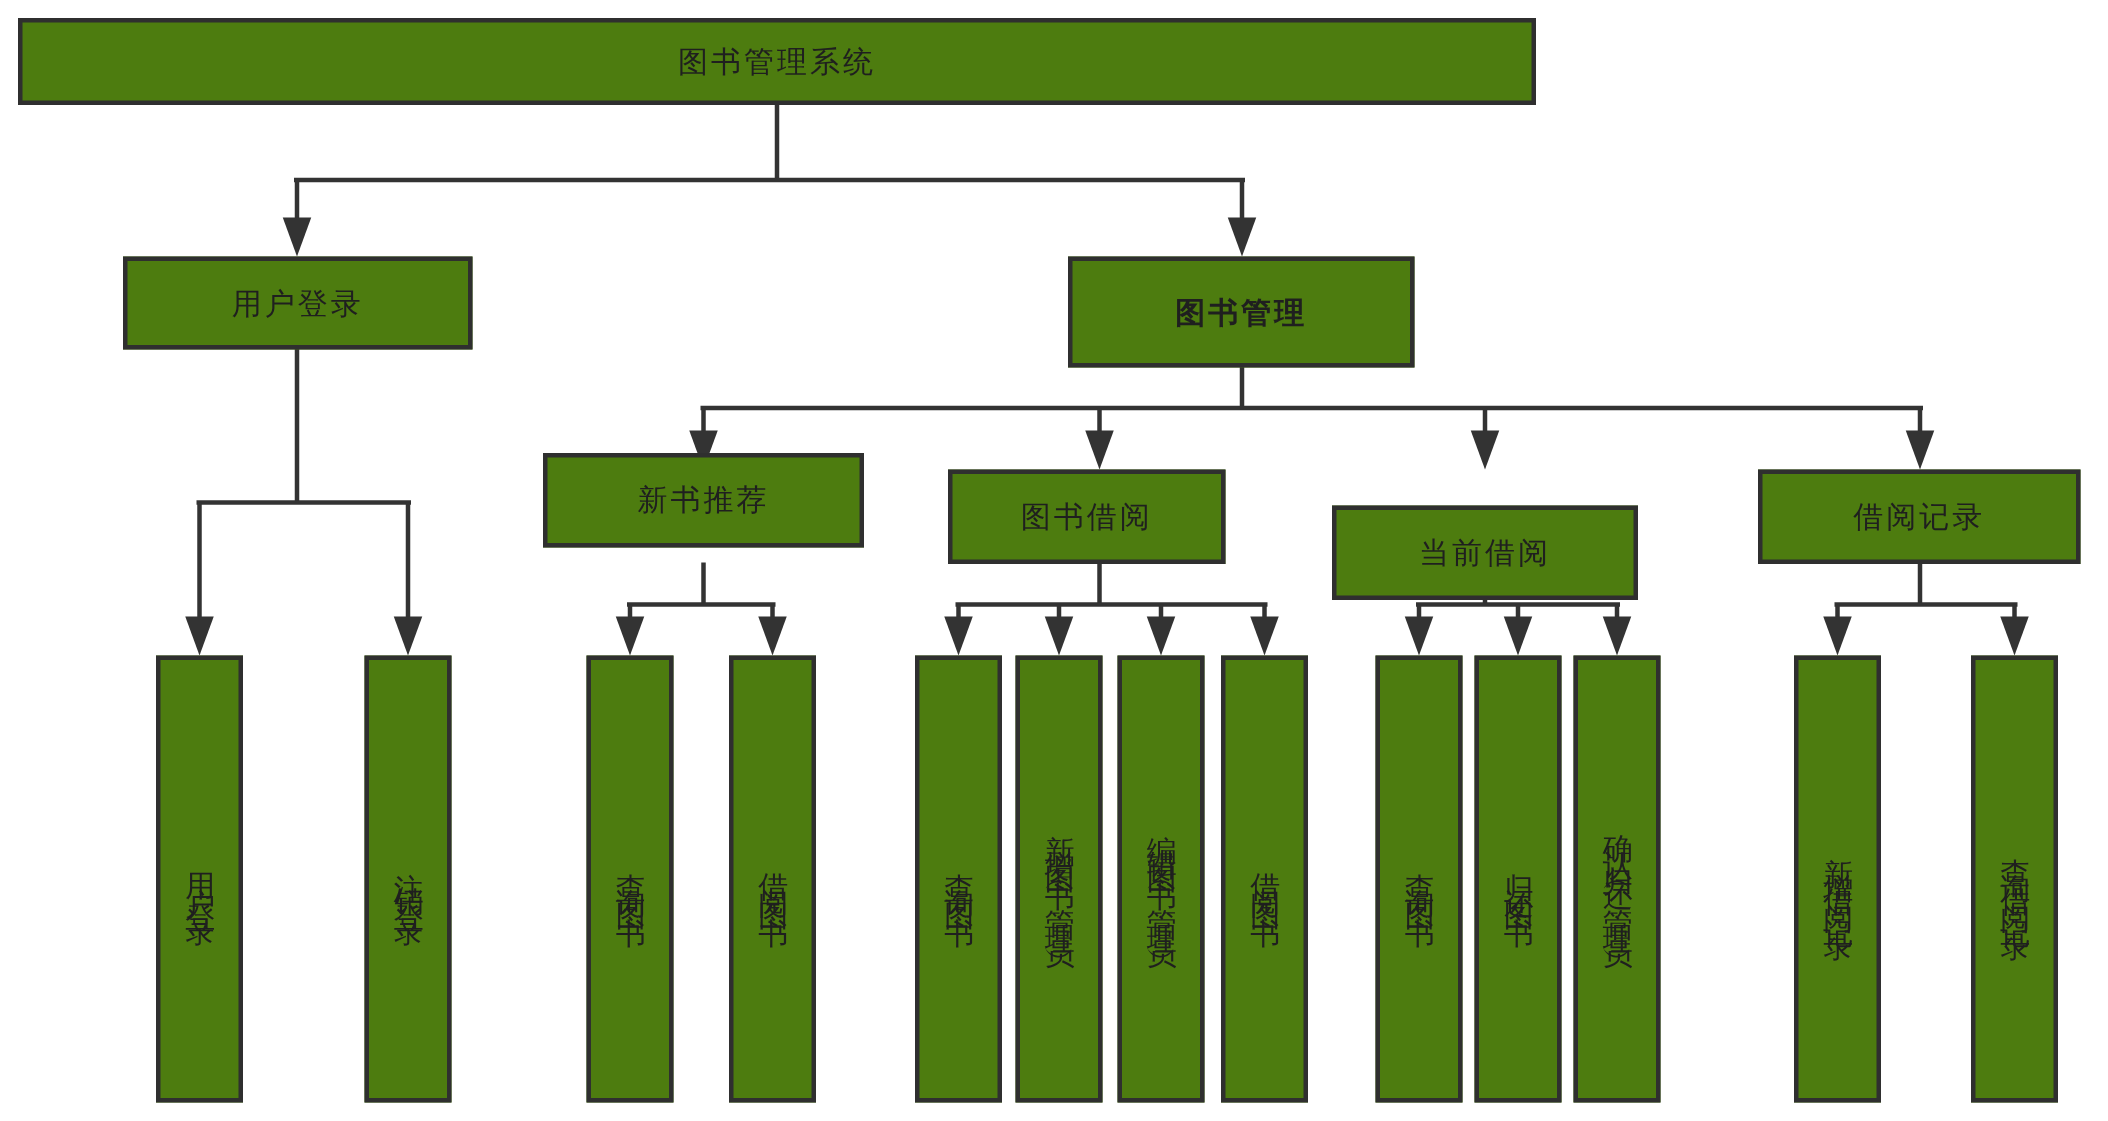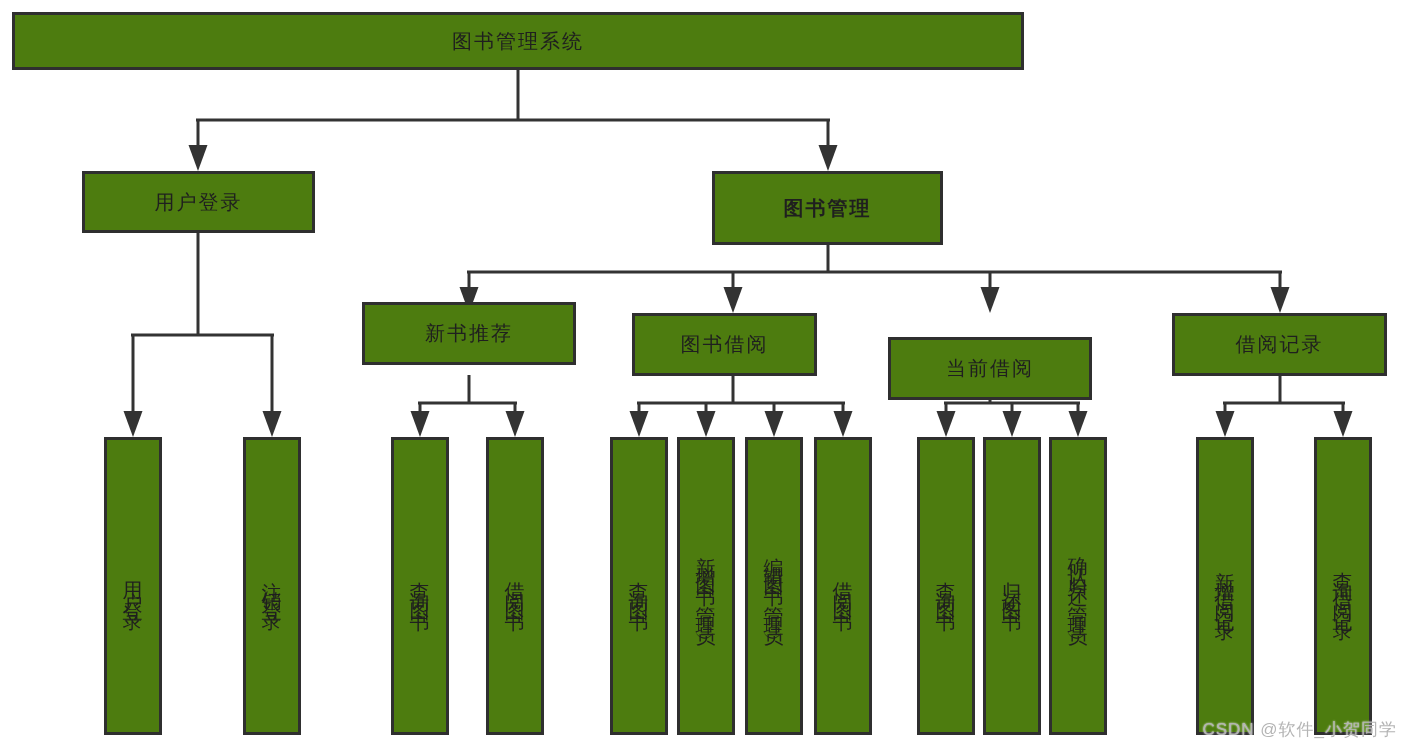--- a/index.html
+++ b/index.html
@@ -142,15 +142,14 @@
   <div class="node leaf" style="left:745px; top:437px; width:58px; height:298px;">编辑图书（管理员）</div>
   <div class="node leaf" style="left:814px; top:437px; width:58px; height:298px;">借阅图书</div>
 
   <div class="node leaf" style="left:917px; top:437px; width:58px; height:298px;">查询图书</div>
   <div class="node leaf" style="left:983px; top:437px; width:58px; height:298px;">归还图书</div>
   <div class="node leaf" style="left:1049px; top:437px; width:58px; height:298px;">确认归还（管理员）</div>
 
   <div class="node leaf" style="left:1196px; top:437px; width:58px; height:298px;">新增借阅记录</div>
   <div class="node leaf" style="left:1314px; top:437px; width:58px; height:298px;">查询借阅记录</div>
 
-  <div class="watermark">CSDN @软件_小贺同学</div>
 
 </div>
 
 </body></html>

